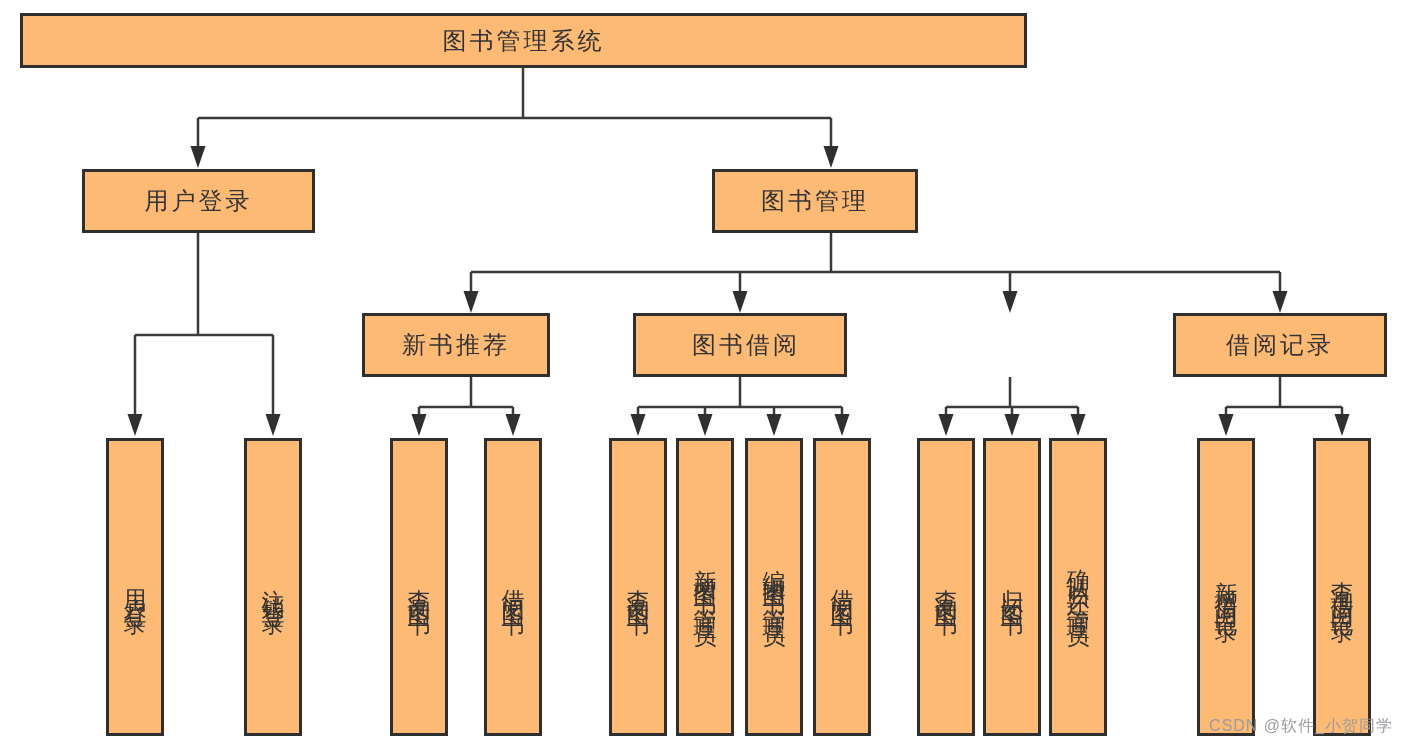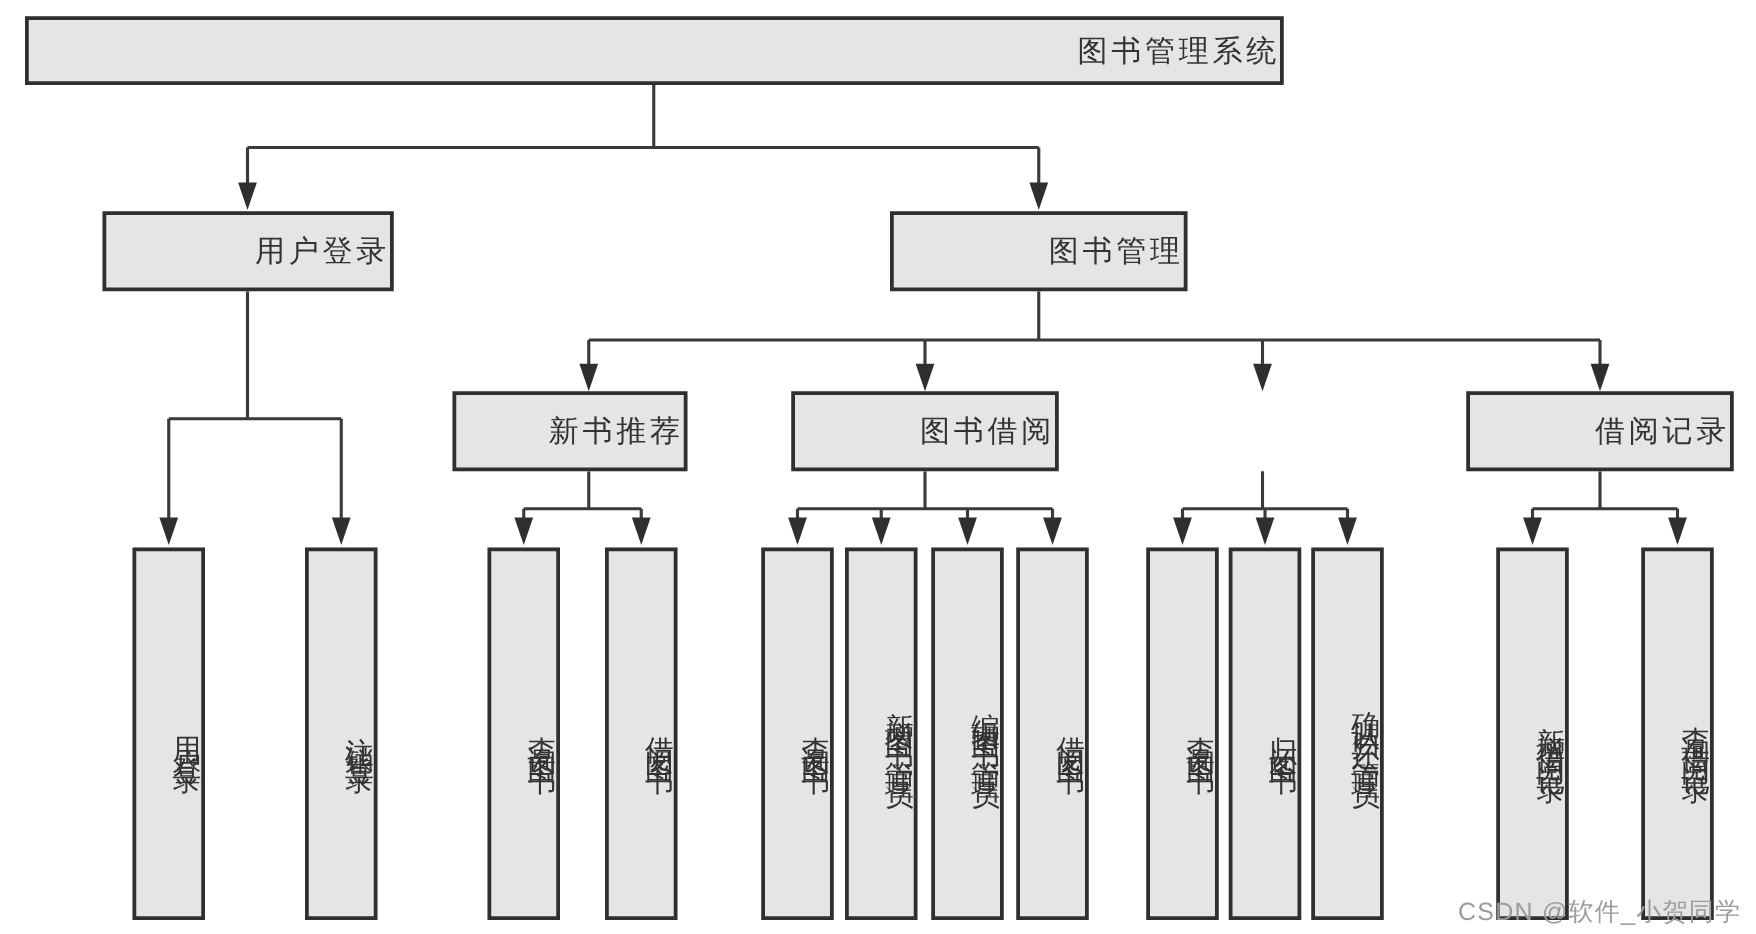--- a/index.html
+++ b/index.html
@@ -13,45 +13,45 @@
   }
   #connectors {
     position: absolute;
     left: 0; top: 0;
     width: 1405px; height: 747px;
     z-index: 1;
   }
   .box {
     position: absolute;
     box-sizing: border-box;
-    background: #e5e5e5;
+    background: #fdba74;
     border: 3px solid #2f2f2f;
     display: flex;
     align-items: center;
-    justify-content: flex-end;
+    justify-content: center;
     z-index: 2;
     color: #333333;
   }
   .box.h span {
     font-size: 24px;
     letter-spacing: 3px;
     white-space: nowrap;
   }
   .box.v span {
     writing-mode: vertical-rl;
     text-orientation: mixed;
     font-size: 23px;
     letter-spacing: 8px;
     line-height: 1;
   }
   #watermark {
     position: absolute;
     top: 716px;
     right: 12px;
-    font-size: 20px;
+    font-size: 16px;
     color: #9b9ba1;
     letter-spacing: 1px;
     z-index: 3;
     white-space: nowrap;
   }
 </style>
 </head>
 <body>
 
 <div id="canvas">
@@ -103,21 +103,21 @@
     </g>
   </svg>
 
   <div class="box h" style="left:20px; top:13px; width:1007px; height:55px;">
     <span>图书管理系统</span>
   </div>
 
   <div class="box h" style="left:82px; top:169px; width:233px; height:64px;">
     <span>用户登录</span>
   </div>
-  <div class="box h" style="left:712px; top:169px; width:238px; height:64px;">
+  <div class="box h" style="left:712px; top:169px; width:206px; height:64px;">
     <span>图书管理</span>
   </div>
 
   <div class="box h" style="left:362px; top:313px; width:188px; height:64px;">
     <span>新书推荐</span>
   </div>
   <div class="box h" style="left:633px; top:313px; width:214px; height:64px;padding-left:12px;">
     <span>图书借阅</span>
   </div>
   <div class="box h" style="left:1173px; top:313px; width:214px; height:64px;">

